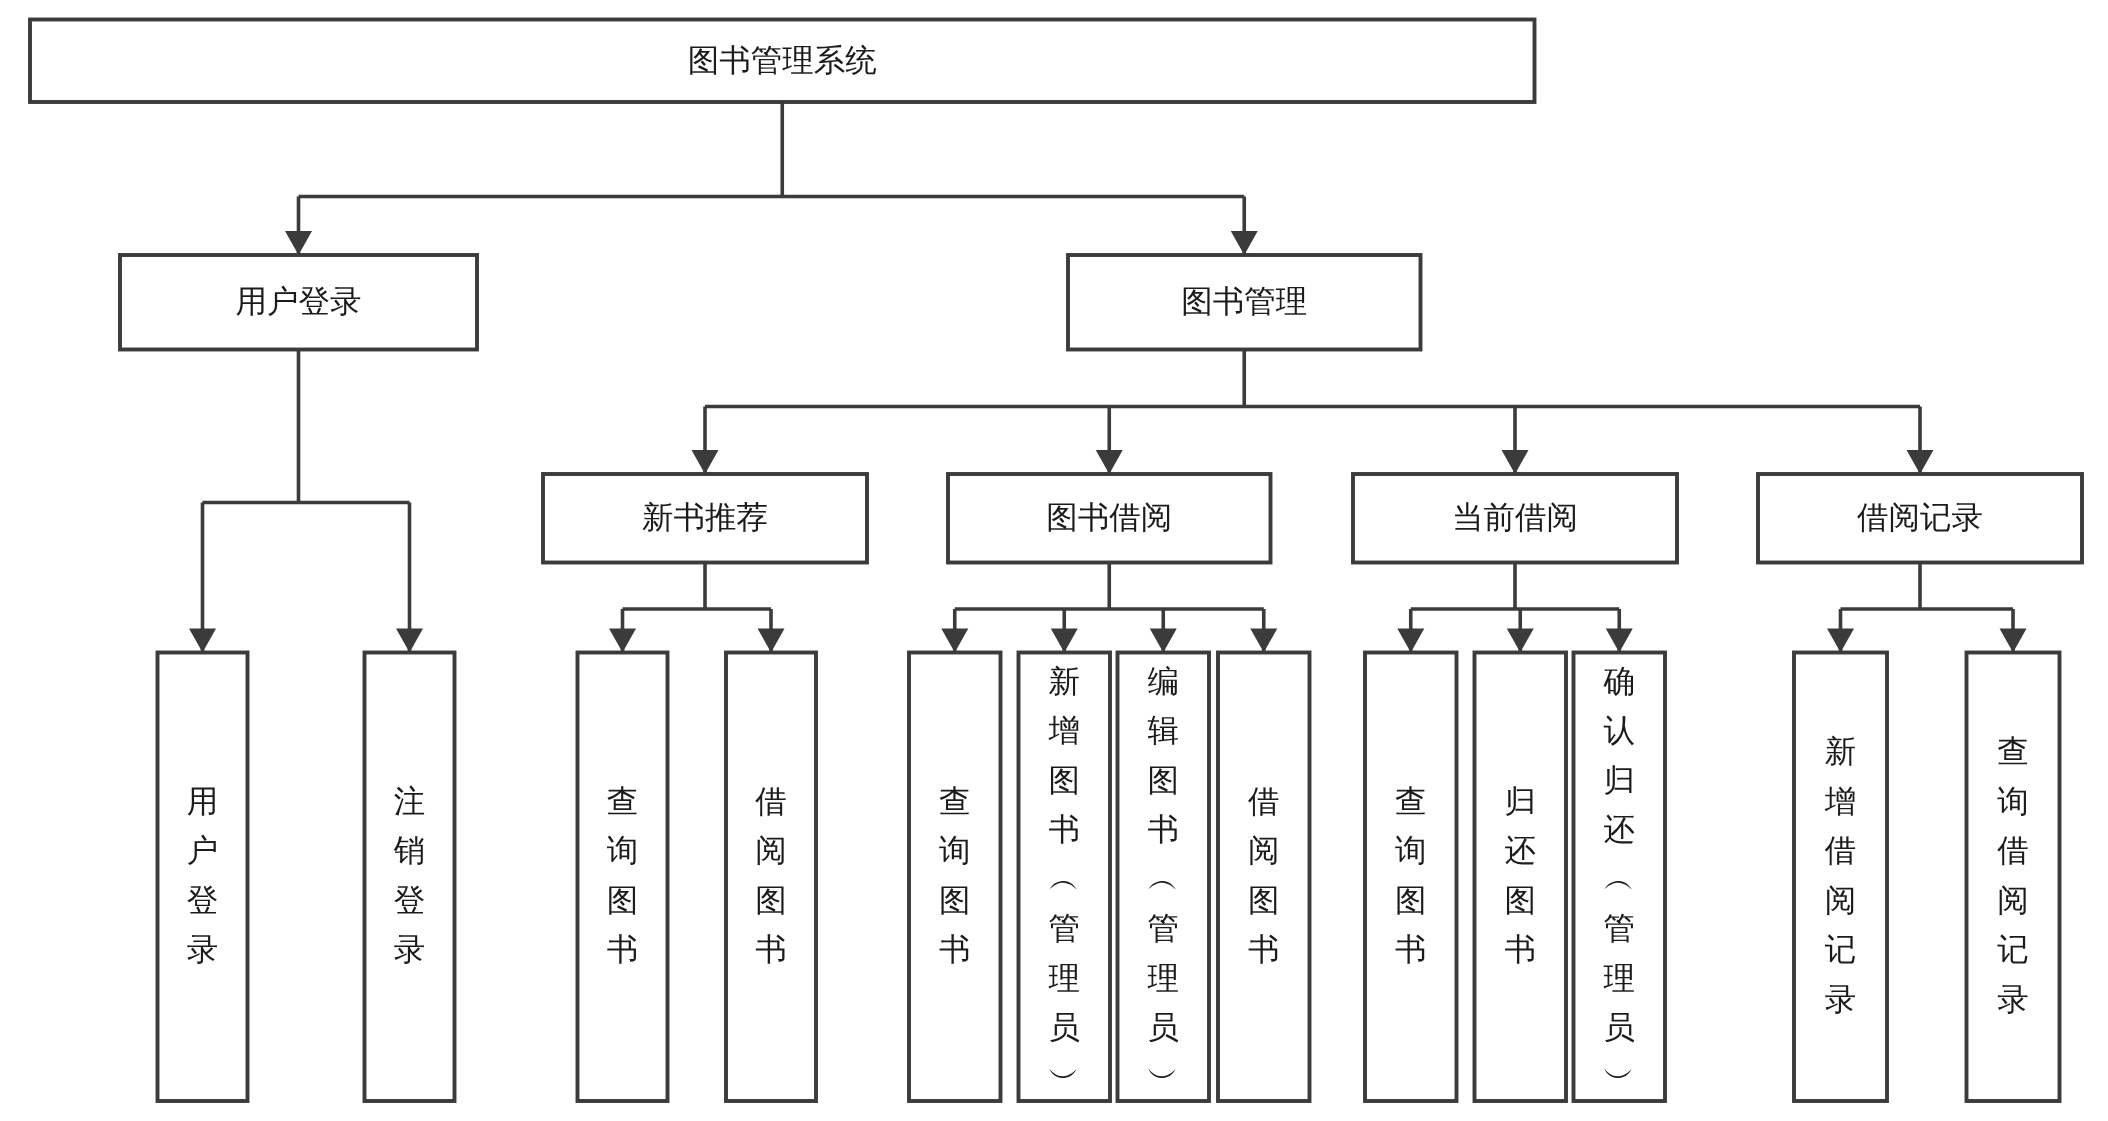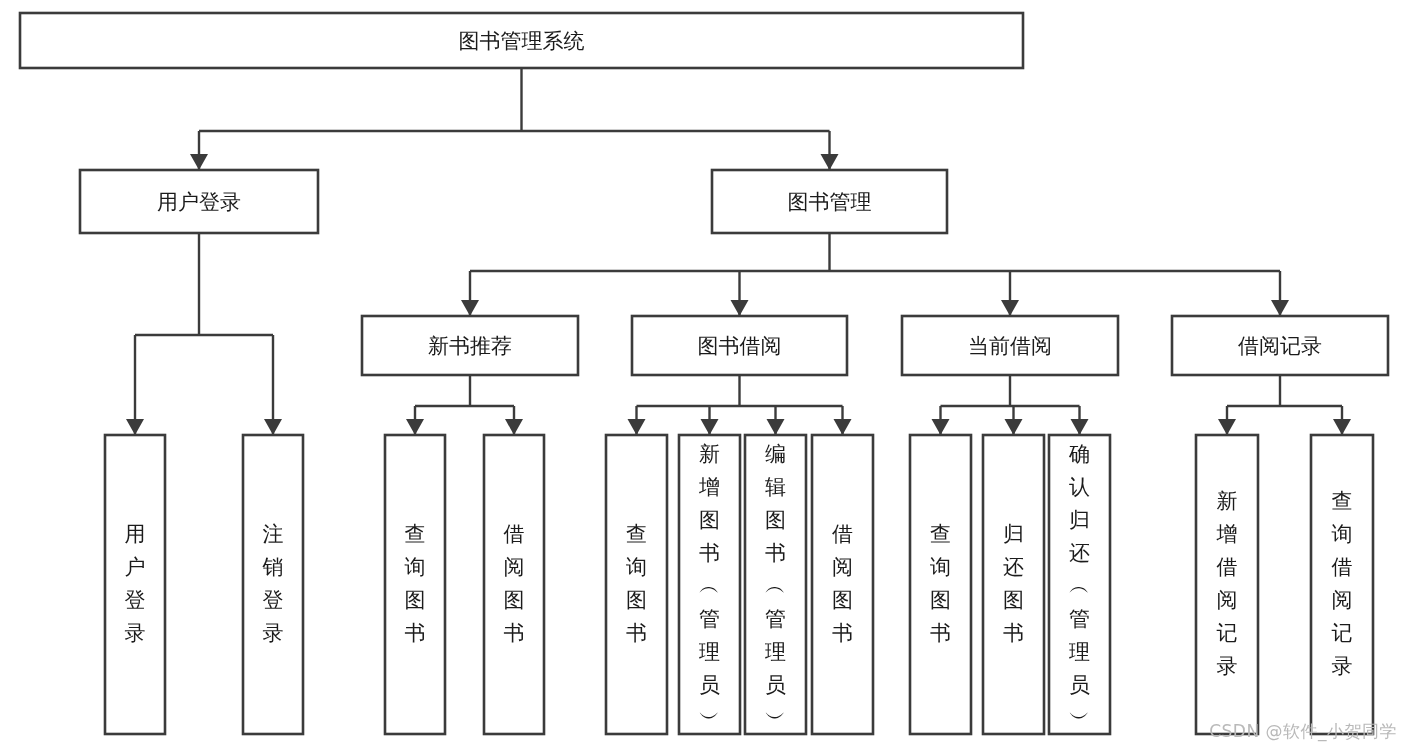--- a/index.html
+++ b/index.html
@@ -206,14 +206,13 @@
           <rect x="1196" y="435" width="62" height="299" class="node-box"></rect>
           <text x="1227" y="0" class="node-label-v"><tspan x="1227" y="502">新</tspan><tspan x="1227" y="535">增</tspan><tspan x="1227" y="568">借</tspan><tspan x="1227" y="601">阅</tspan><tspan x="1227" y="634">记</tspan><tspan x="1227" y="667">录</tspan></text>
         </g>
         <g>
           <rect x="1311" y="435" width="62" height="299" class="node-box"></rect>
           <text x="1342" y="0" class="node-label-v"><tspan x="1342" y="502">查</tspan><tspan x="1342" y="535">询</tspan><tspan x="1342" y="568">借</tspan><tspan x="1342" y="601">阅</tspan><tspan x="1342" y="634">记</tspan><tspan x="1342" y="667">录</tspan></text>
         </g>
       </g>
   </svg>
 
-  <div class="watermark">CSDN @软件_小贺同学</div>
 </div>
 
 </body></html>

